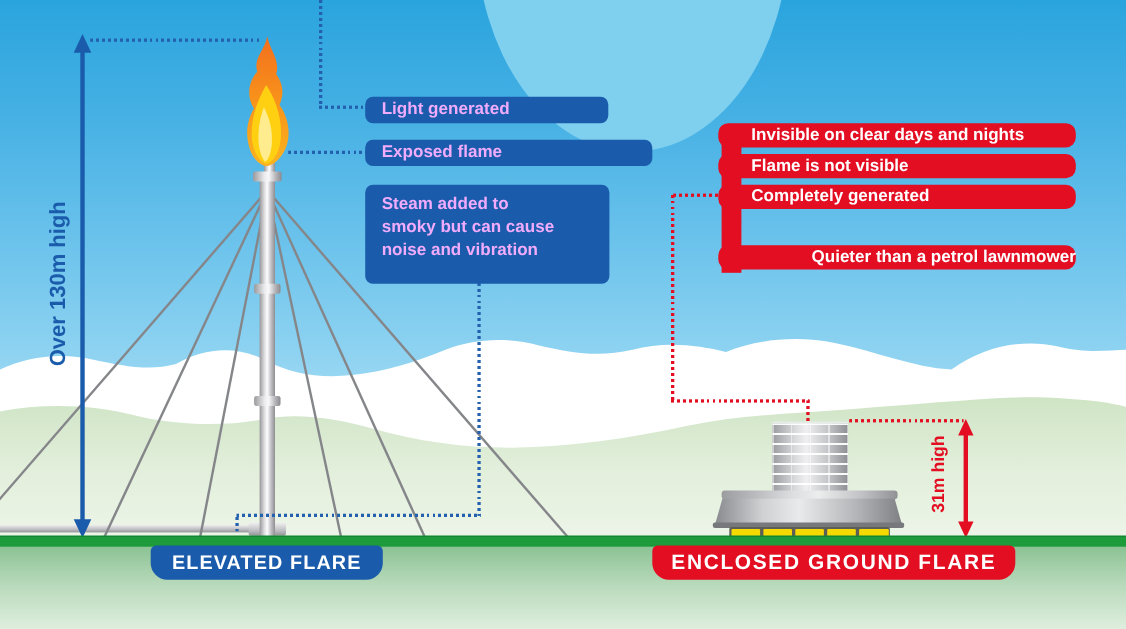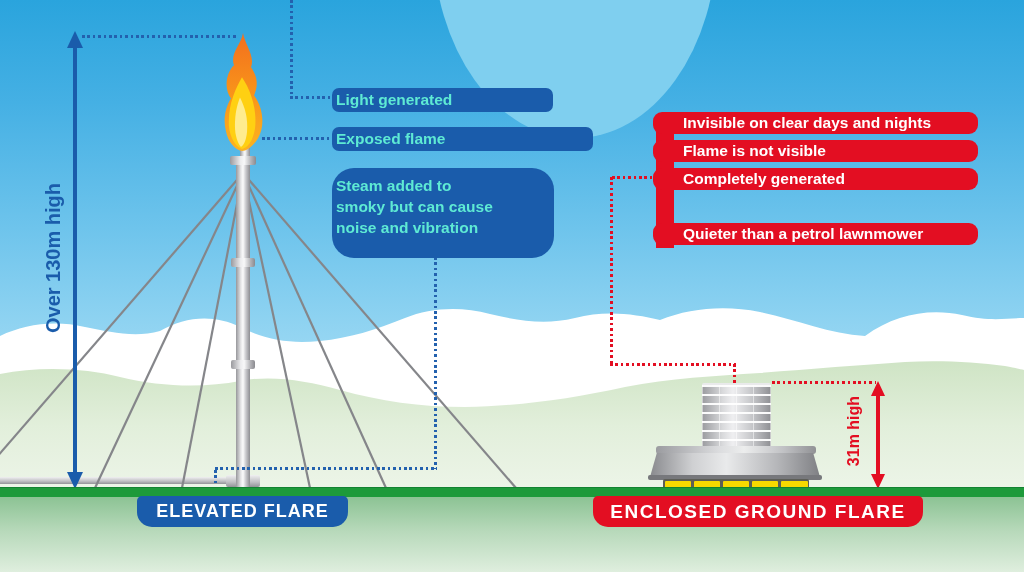--- a/index.html
+++ b/index.html
@@ -18,21 +18,21 @@
   .red{--c:#e30e22;}
   
   .mline{background:#1a5cab;}
   .mline-r{background:#e30e22;}
   .tri{width:0;height:0;}
   .tri-up-b{border-left:8px solid transparent;border-right:8px solid transparent;border-bottom:17px solid #1a5cab;}
   .tri-dn-b{border-left:8px solid transparent;border-right:8px solid transparent;border-top:17px solid #1a5cab;}
   .tri-up-r{border-left:7px solid transparent;border-right:7px solid transparent;border-bottom:15px solid #e30e22;}
   .tri-dn-r{border-left:7px solid transparent;border-right:7px solid transparent;border-top:15px solid #e30e22;}
   
-  .bluebox{background:#1a5cab;border-radius:7px;color:#5eead4;font-size:15.5px;line-height:24px;padding-left:4px;box-sizing:border-box;}
+  .bluebox{background:#1a5cab;border-radius:7px;color:#f0abfc;font-size:15.5px;line-height:24px;padding-left:15px;box-sizing:border-box;}
   .redbox{background:#e30e22;border-radius:9px;color:#fff;font-size:15.5px;line-height:22px;padding-left:30px;box-sizing:border-box;width:325px;height:22px;left:653px;}
   .multi{line-height:21px;padding-top:7px;}
   
   .vlabel{color:#1a5cab;font-size:20px;text-align:center;transform:rotate(-90deg);}
   .vlabel-r{color:#e30e22;font-size:16px;text-align:center;transform:rotate(-90deg);}
   
   .badge{color:#fff;text-align:center;border-radius:5px 5px 15px 15px;box-sizing:border-box;}
   
   .mast{background:linear-gradient(90deg,#97979b 0%,#e6e6e8 35%,#fbfbfc 50%,#c6c6ca 72%,#8d8d92 100%);}
   .collar{background:linear-gradient(90deg,#9a9a9e,#ececee 40%,#f8f8f9 55%,#b5b5b9 80%,#8a8a8f);border-radius:2px;}
@@ -110,31 +110,31 @@
 
   <div class="abs dot-v blue" style="left:290px;top:0;height:98px;"></div>
   <div class="abs dot-h blue" style="left:290px;top:96px;width:44px;"></div>
   <div class="abs dot-h blue" style="left:262px;top:137px;width:72px;"></div>
   <div class="abs dot-v blue" style="left:434px;top:257px;height:212px;"></div>
   <div class="abs dot-h blue" style="left:215px;top:467px;width:222px;"></div>
   <div class="abs dot-v blue" style="left:214px;top:470px;height:13px;"></div>
 
   <div class="abs bluebox" style="left:332px;top:88px;width:221px;height:24px;">Light generated</div>
   <div class="abs bluebox" style="left:332px;top:127px;width:261px;height:24px;">Exposed flame</div>
-  <div class="abs bluebox multi" style="left:332px;top:168px;width:222px;height:90px;border-radius:22px;">
+  <div class="abs bluebox multi" style="left:332px;top:168px;width:222px;height:90px;">
     <div>Steam added to</div>
     <div>smoky but can cause</div>
     <div>noise and vibration</div>
   </div>
 
   <div class="abs" style="left:656px;top:118px;width:18px;height:130px;background:#e30e22;"></div>
   <div class="abs redbox" style="top:112px;">Invisible on clear days and nights</div>
   <div class="abs redbox" style="top:140px;">Flame is not visible</div>
   <div class="abs redbox" style="top:168px;">Completely generated</div>
-  <div class="abs redbox" style="top:223px;">Quieter than a petrol lawnmower</div>
+  <div class="abs redbox" style="top:223px;text-align:right;">Quieter than a petrol lawnmower</div>
 
   <div class="abs dot-h red" style="left:612px;top:176px;width:42px;"></div>
   <div class="abs dot-v red" style="left:610px;top:177px;height:188px;"></div>
   <div class="abs dot-h red" style="left:610px;top:363px;width:126px;"></div>
   <div class="abs dot-v red" style="left:733px;top:364px;height:20px;"></div>
   <div class="abs dot-h red" style="left:772px;top:381px;width:104px;"></div>
 
   <div class="abs cyl" style="left:702px;top:383px;width:69px;height:64px;"></div>
   <div class="abs baselip" style="left:656px;top:446px;width:160px;height:8px;"></div>
   <div class="abs skirt" style="left:650px;top:453px;width:170px;height:24px;"></div>

